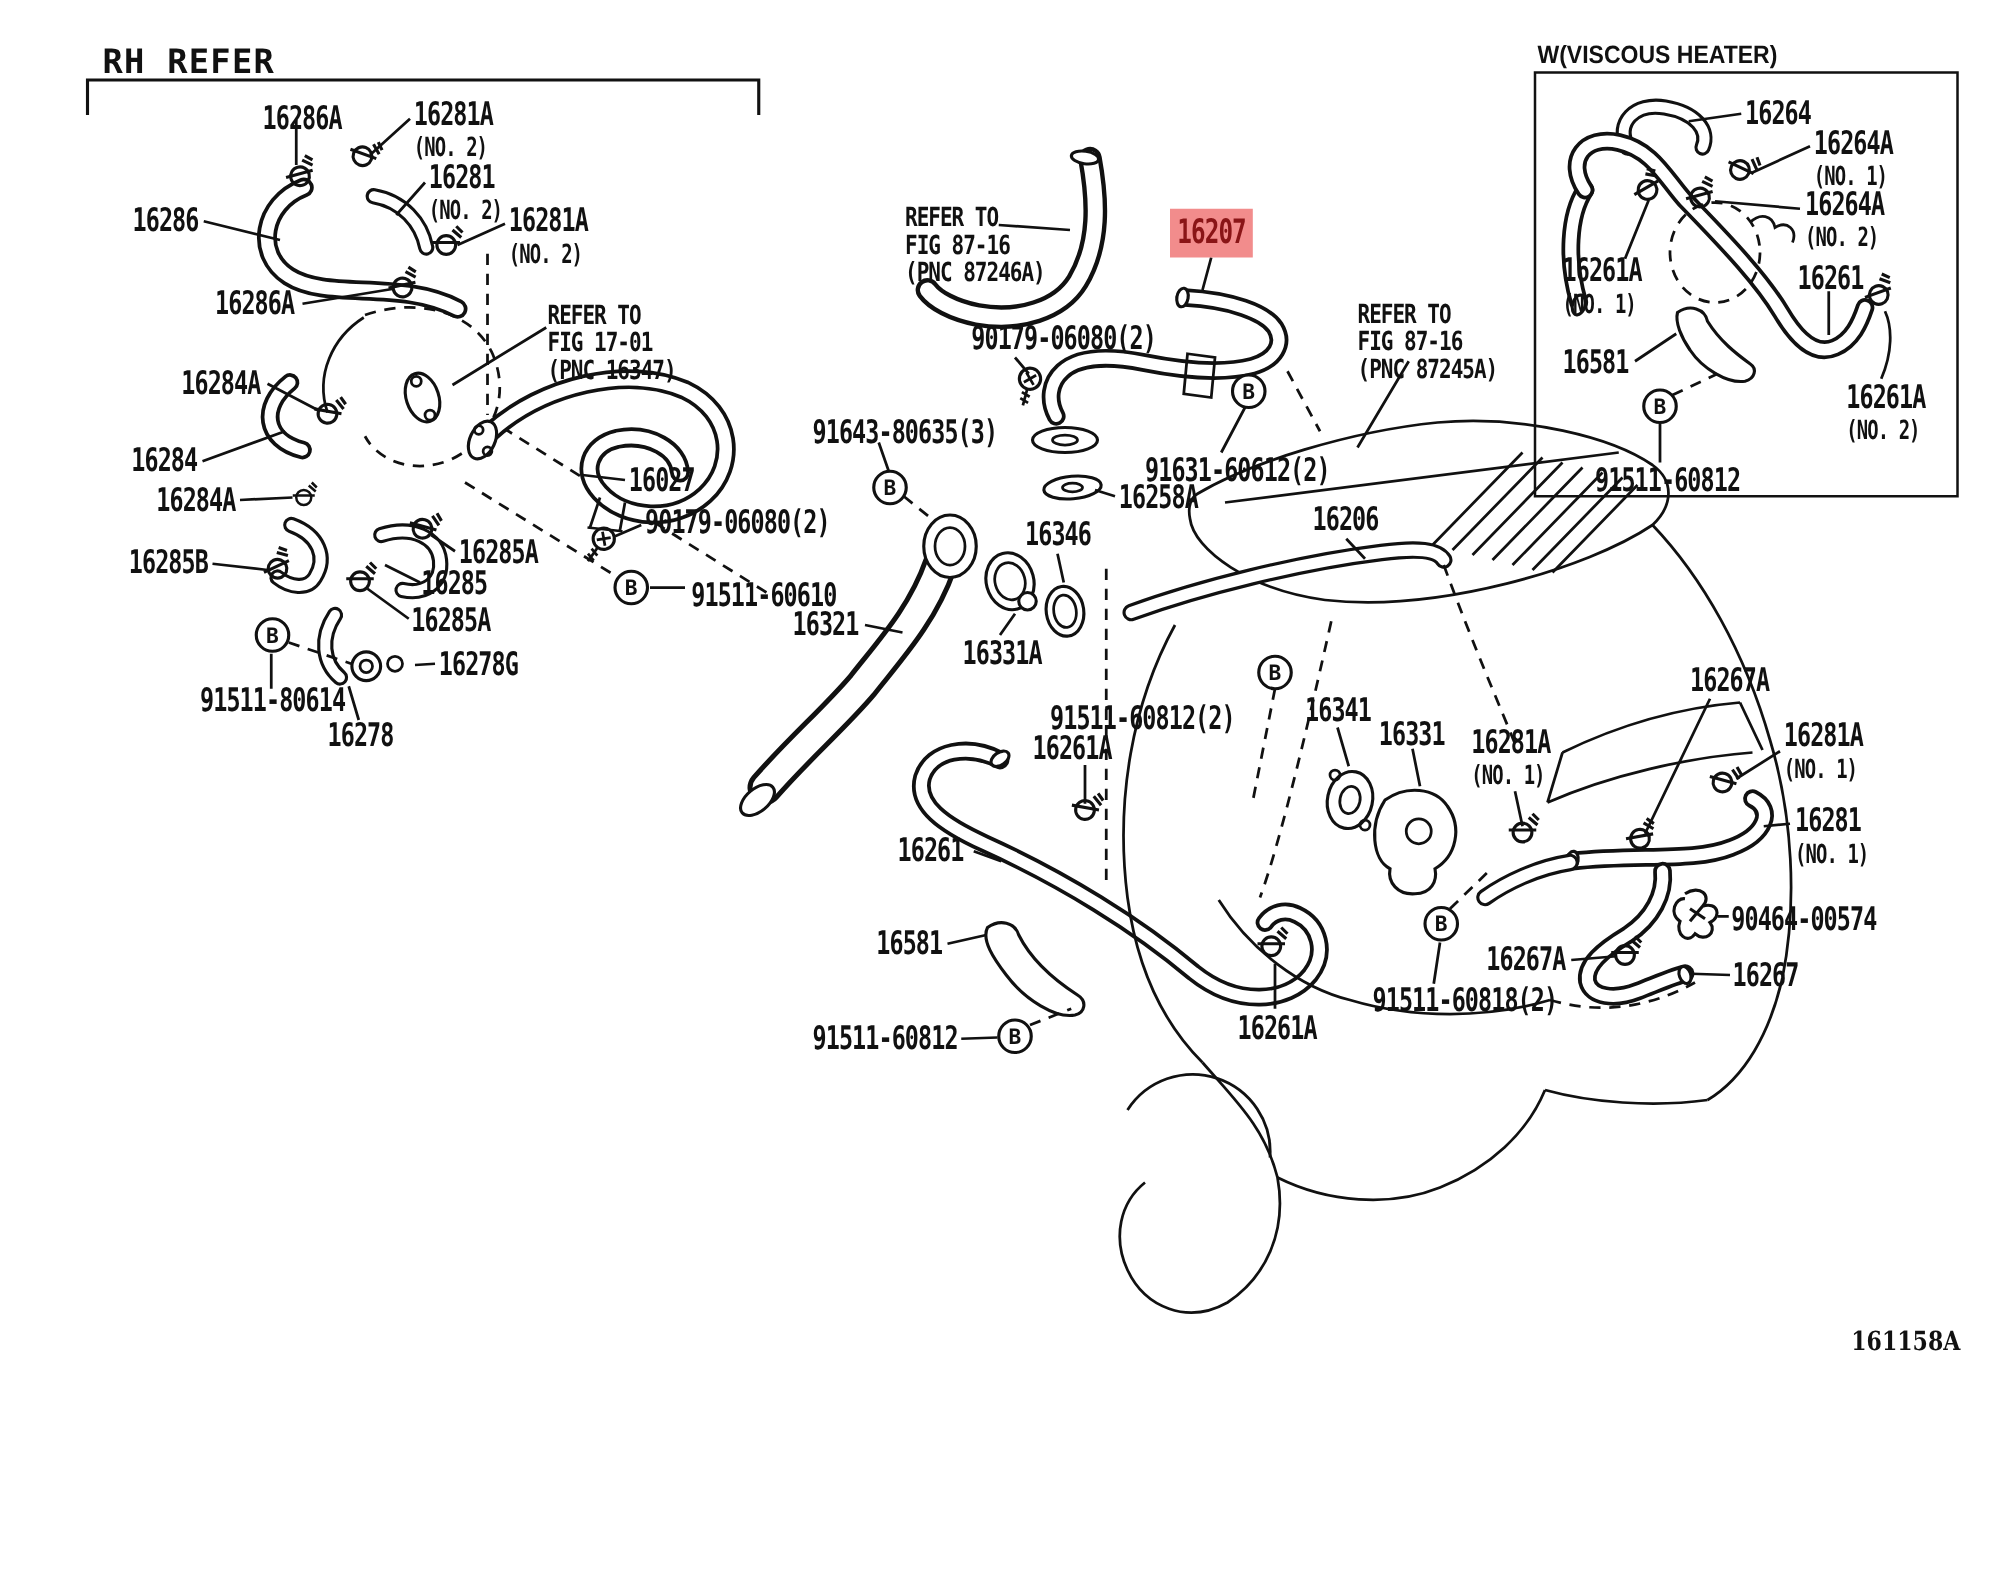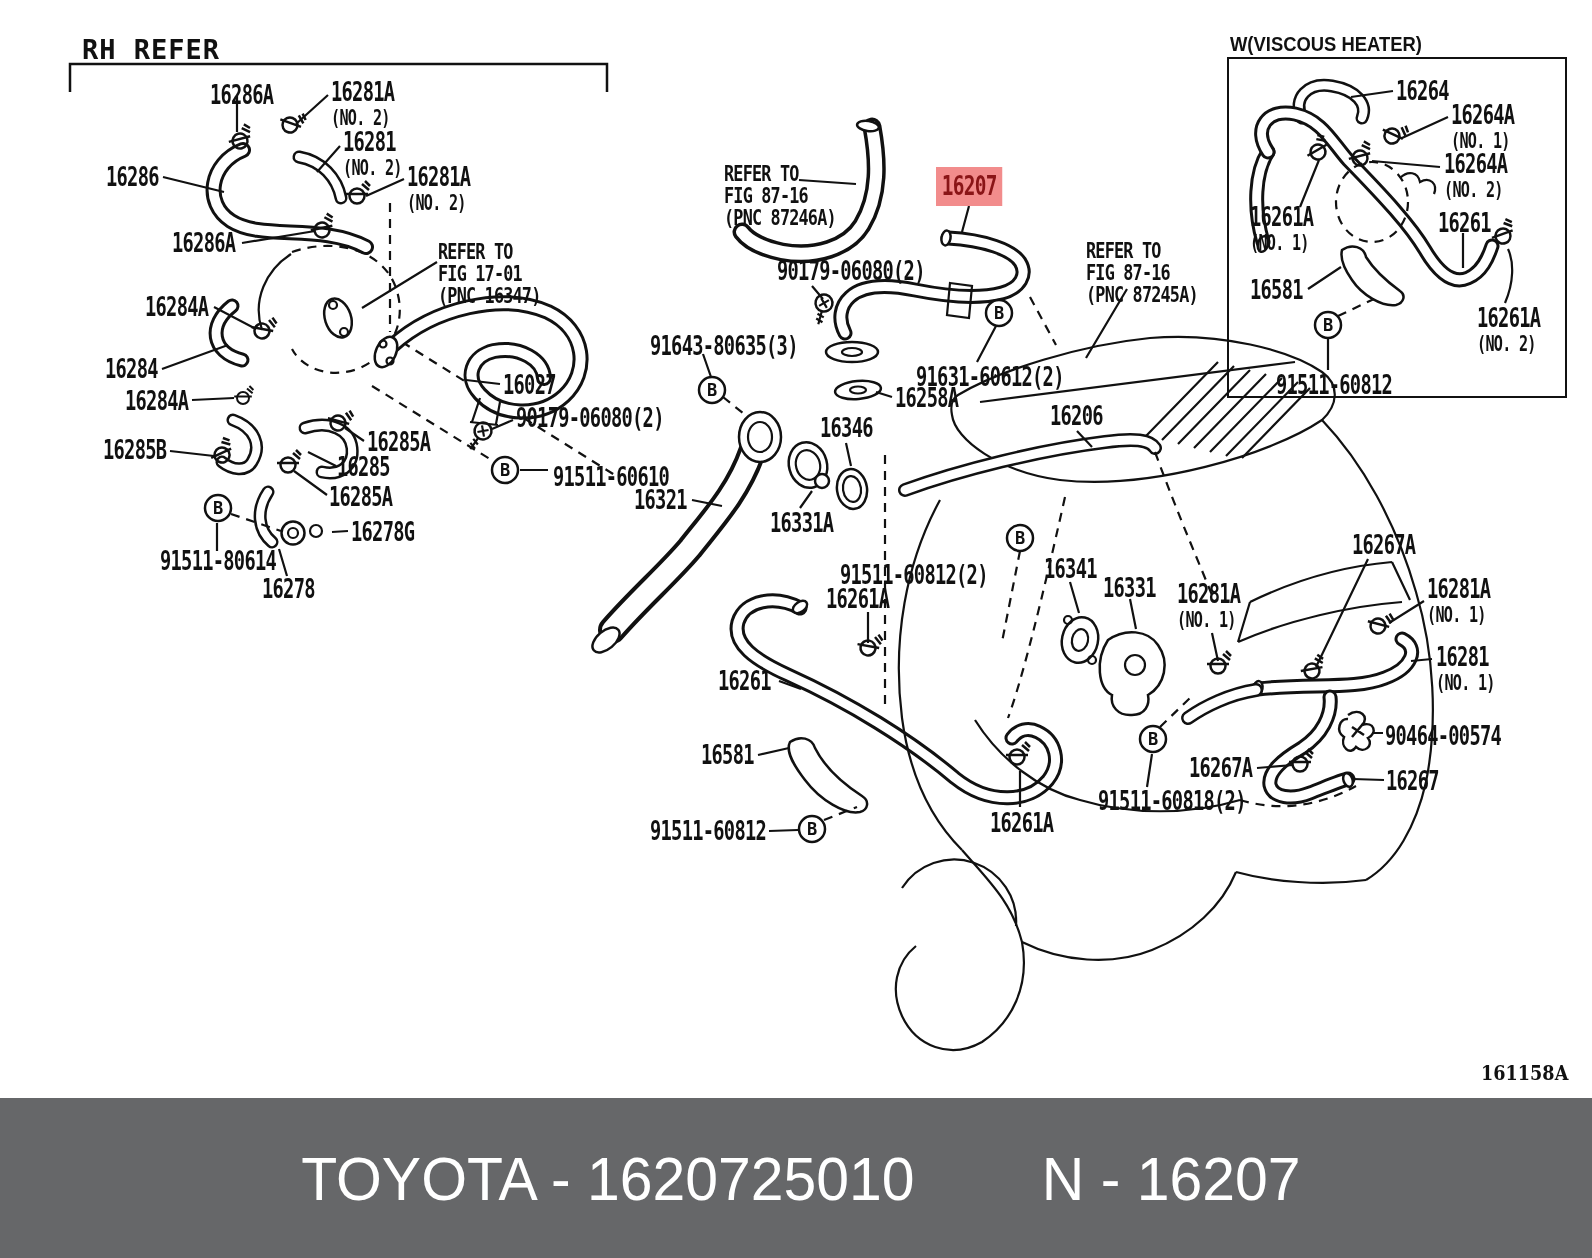--- a/index.html
+++ b/index.html
@@ -441,18 +441,14 @@
       <div class="plabel" style="left: 1477px; top: 305px;">
         <div>16261A</div>
         <div class="sub">(NO. 2)</div>
       </div>
       <div class="plabel" style="left: 1276px; top: 372px;">
         <div>91511-60812</div>
       </div>
     </div>
   <div id="drawing-number">161158A</div>
 
-  <div id="part-number-banner" style="background: rgb(102, 103, 105);">
-    <span style="color: rgb(255, 255, 255);">TOYOTA - 1620725010</span>
-    <span style="color: rgb(255, 255, 255);">N - 16207</span>
-  </div>
 
 </div>
 
 </body></html>

